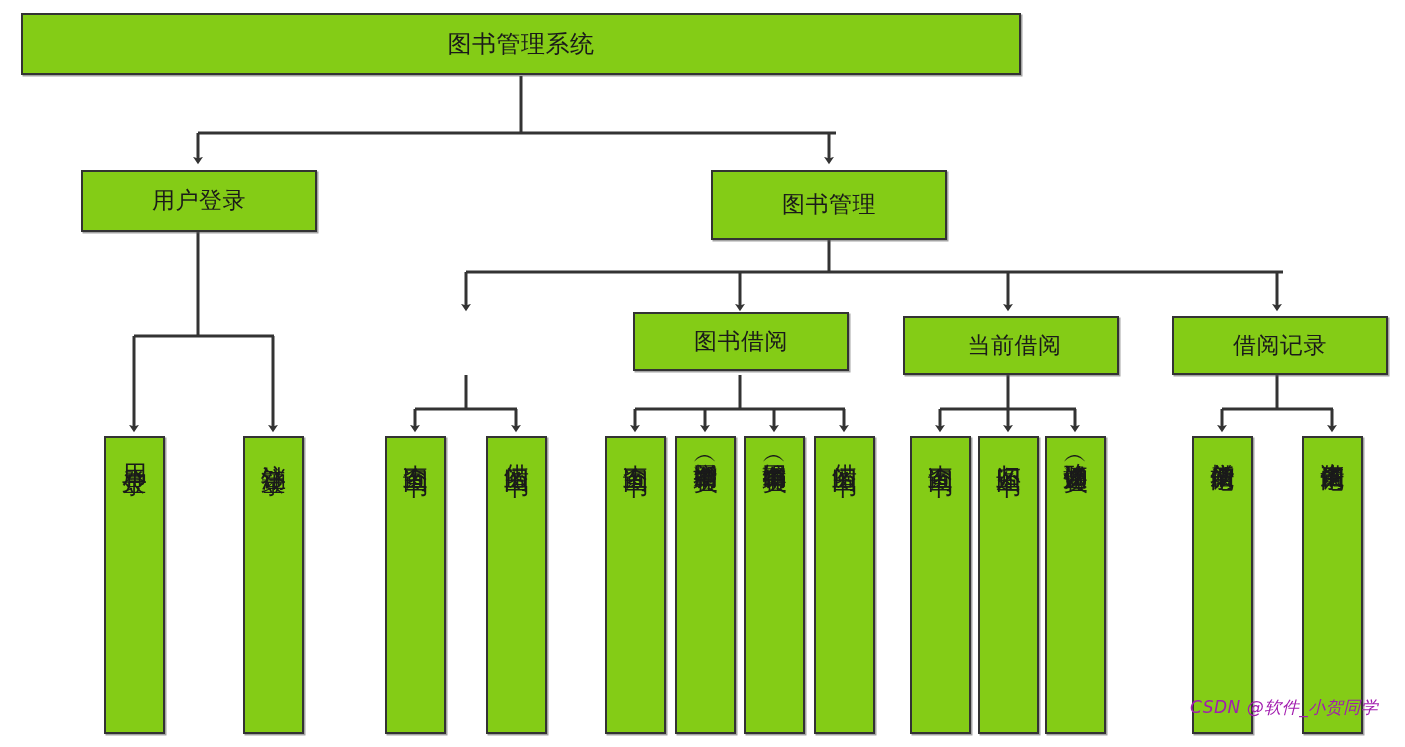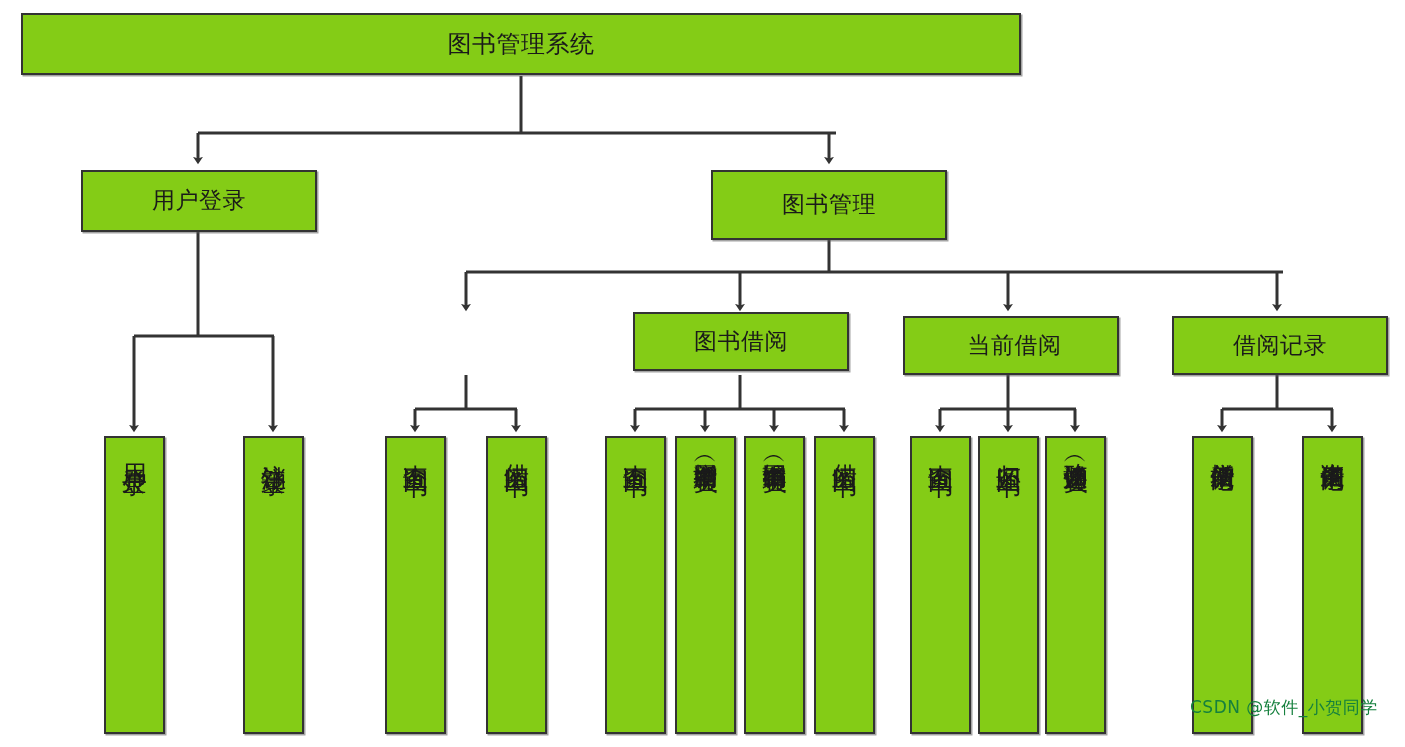--- a/index.html
+++ b/index.html
@@ -73,25 +73,26 @@
   }
   .node.vert.tall .node-label {
     font-size: 24px;
     letter-spacing: 1px;
   }
   .watermark {
     position: absolute;
     left: 1190px;
     top: 696px;
     font-size: 17px;
-    color: #15803d;
+    color: #a21caf;
     letter-spacing: 0.5px;
     white-space: nowrap;
     z-index: 5;
     font-family: "DejaVu Sans", "Liberation Sans", sans-serif;
+    font-style: italic;
   }
 </style>
 </head>
 <body>
 
 <div id="diagram-root">
 
   <svg class="edges-layer" viewBox="0 0 1405 747" width="1405" height="747" xmlns="http://www.w3.org/2000/svg">
     <defs>
       <marker id="arrowhead" markerWidth="9" markerHeight="10" refX="3.2" refY="5" orient="auto" markerUnits="userSpaceOnUse">

